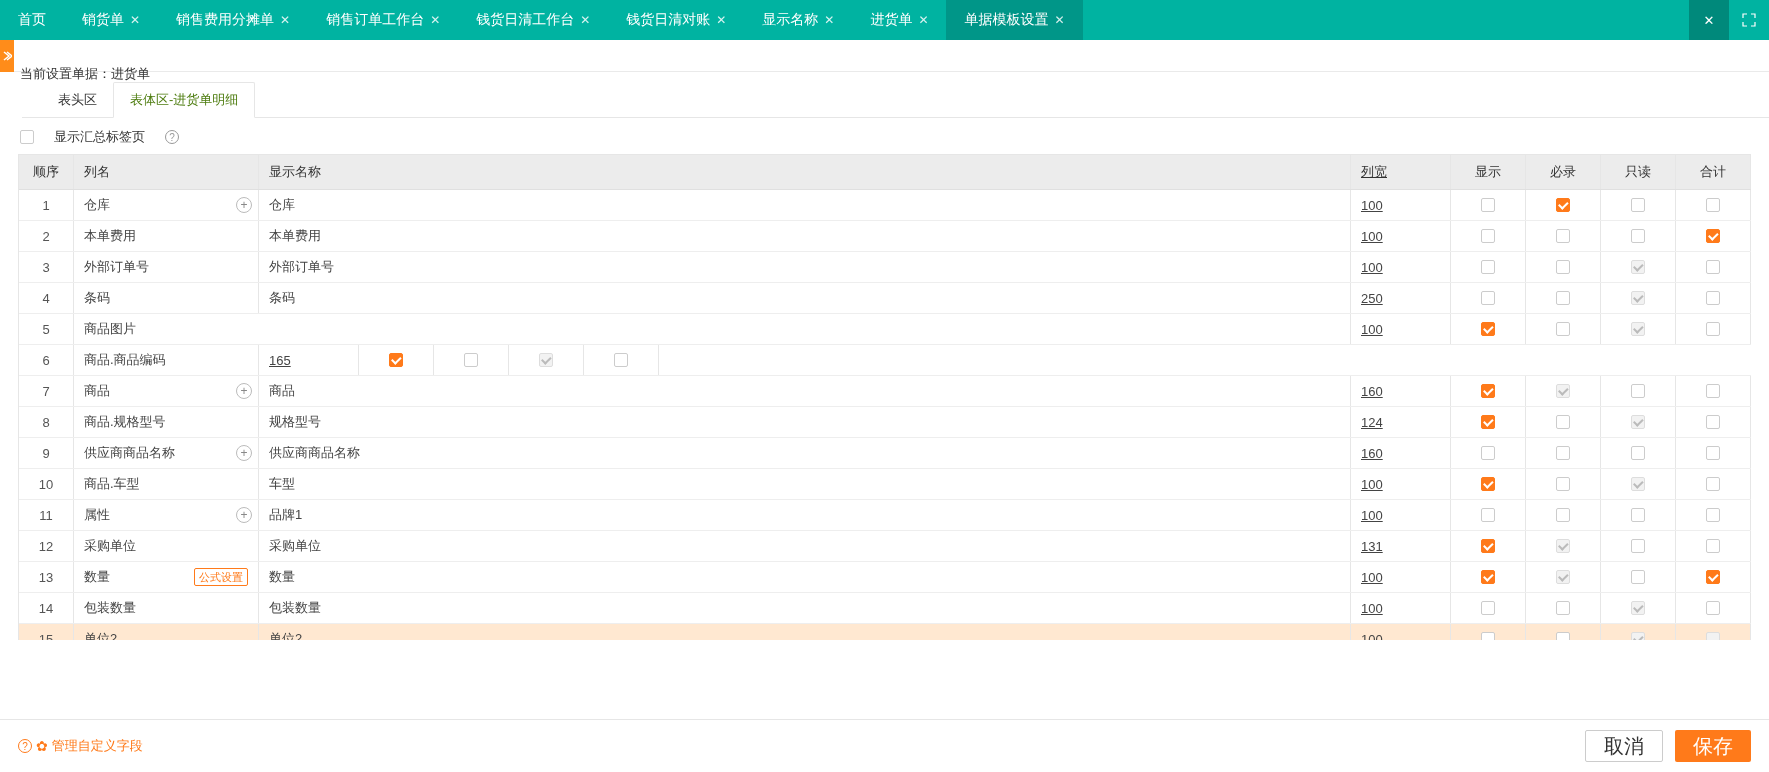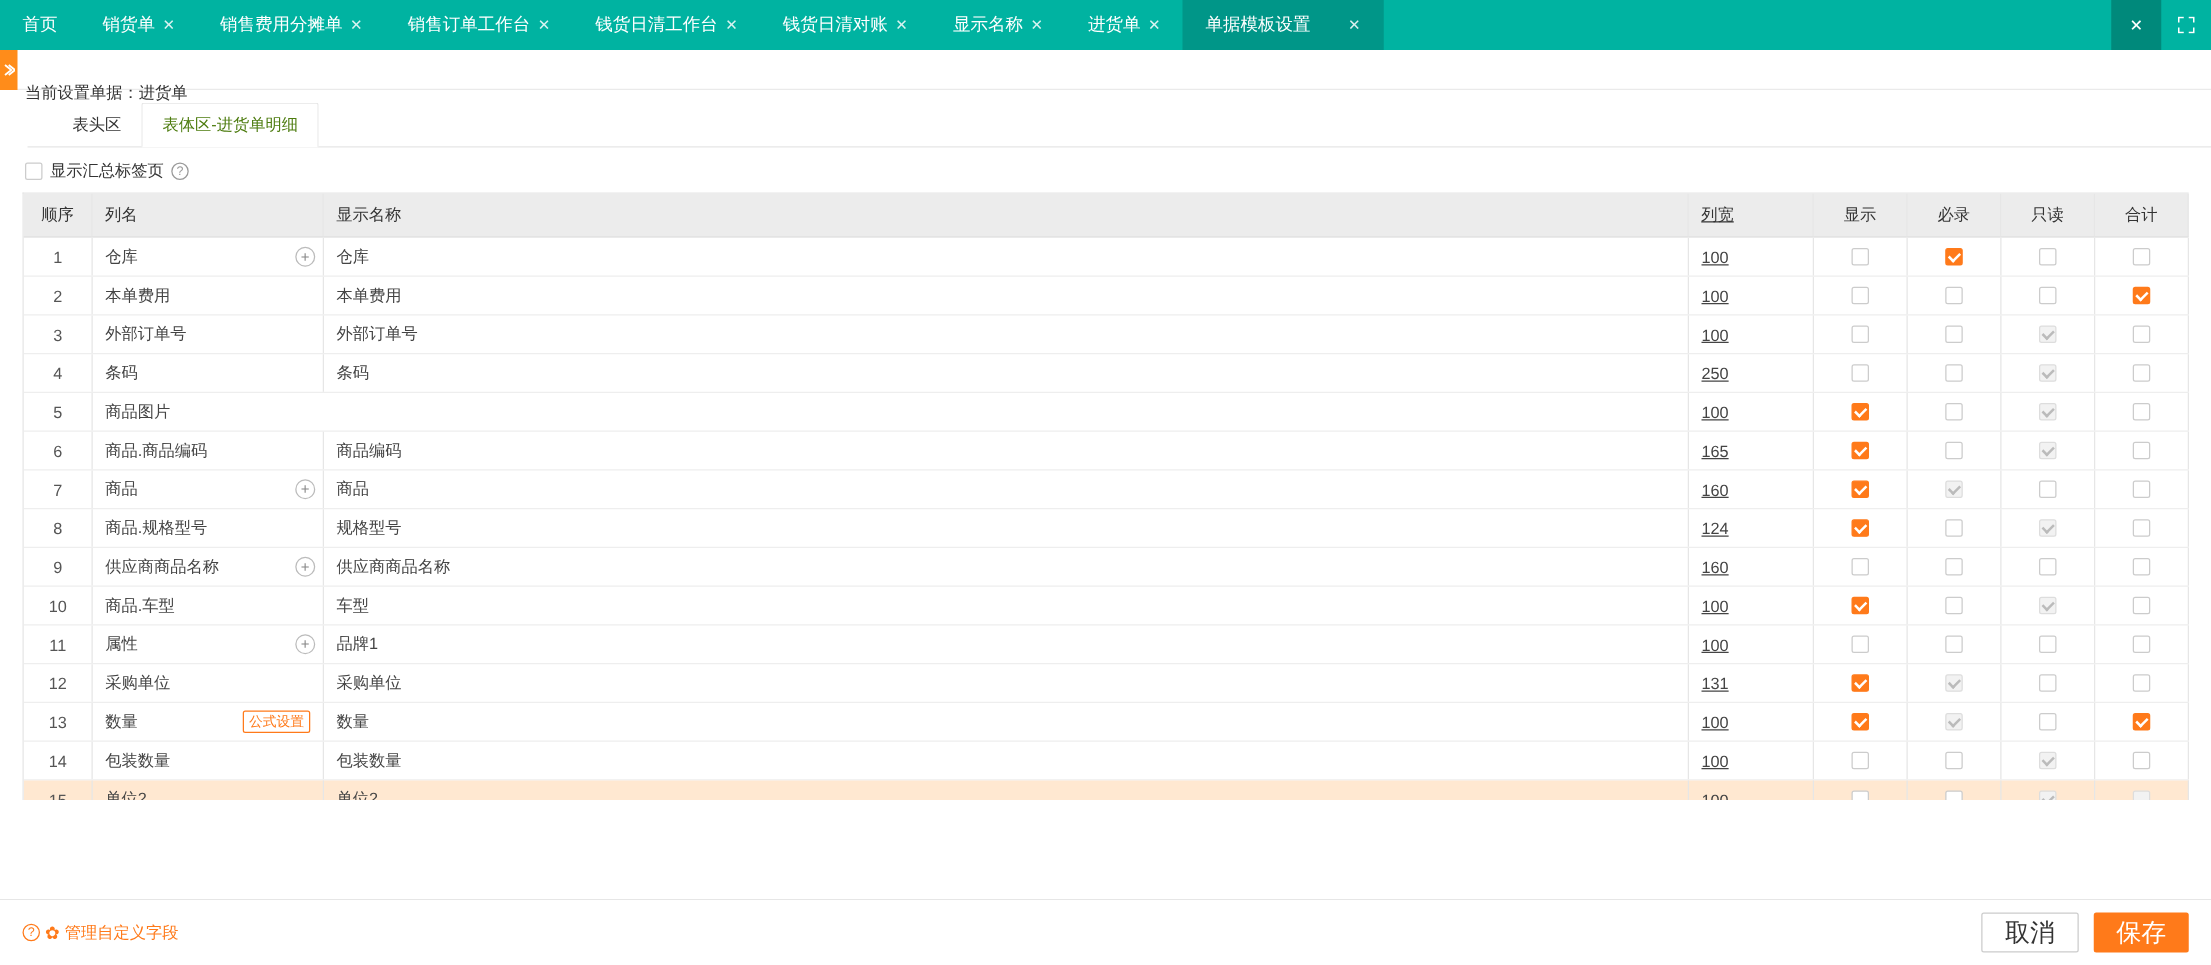--- a/index.html
+++ b/index.html
@@ -1,39 +1,39 @@
 <!DOCTYPE html>
 <html><head>
 <meta charset="utf-8">
 <style>
 * { box-sizing: border-box; margin: 0; padding: 0; }
 body { font-family: "Microsoft YaHei", Arial, sans-serif; font-size: 13px; color: #333; background: #fff; }
 
 
 .top-tabs { display: flex; align-items: center; background: #00b3a1; height: 40px; color: #fff; position: relative; }
 .top-tab { display: flex; align-items: center; padding: 0 18px; height: 40px; cursor: pointer; font-size: 14px; white-space: nowrap; }
-.top-tab.active { background: #009688; gap: 24px; }
+.top-tab.active { background: #009688; }
 .top-tab .close-x { margin-left: 6px; font-size: 12px; opacity: 0.85; }
 .top-right { position: absolute; right: 0; top: 0; height: 40px; display: flex; align-items: center; }
 .top-right .icon-btn { width: 40px; height: 40px; display: flex; align-items: center; justify-content: center; color: #fff; cursor: pointer; }
 .top-right .icon-btn.dark { background: #00897b; }
 
 
 .context-bar { display: flex; align-items: center; height: 32px; border-bottom: 1px solid #eaeaea; font-size: 13px; }
 .expand-handle { width: 14px; height: 32px; background: #ff8c1a; display: flex; align-items: center; justify-content: center; color: #fff; cursor: pointer; }
 .context-text { padding-left: 6px; color: #333; margin-top: 37px; }
 
 
 .sub-tabs { display: flex; align-items: flex-end; padding: 0 20px; margin-top: 10px; border-bottom: 1px solid #e6e6e6; margin-left: 22px; }
 .sub-tab { padding: 8px 16px; font-size: 13px; cursor: pointer; position: relative; }
 .sub-tab.inactive { color: #333; }
 .sub-tab.active { color: #4d7c0f; border: 1px solid #e6e6e6; border-bottom: 1px solid #fff; margin-bottom: -1px; background: #fff; border-top-left-radius: 2px; border-top-right-radius: 2px;}
 
 
-.option-row { display: flex; align-items: center; padding: 10px 20px 8px; font-size: 13px; color: #333; gap: 6px;}
+.option-row { display: flex; align-items: center; padding: 10px 20px 8px; font-size: 13px; color: #333; gap: 20px;}
 .help-icon { width:14px; height:14px; border:1px solid #999; border-radius:50%; display:inline-flex; align-items:center; justify-content:center; font-size:10px; color:#999; cursor:pointer;}
 
 
 .table-wrap { margin: 0 18px; border: 1px solid #e6e6e6; border-right: none; border-bottom: none; position: relative; }
 .thead { display: flex; background: #ececec; font-weight: 500; border-bottom: 1px solid #e0e0e0; }
 .th, .td { padding: 8px 10px; border-right: 1px solid #e6e6e6; font-size: 13px; display: flex; align-items: center; }
 .th { color: #333; }
 .col-seq { width: 55px; justify-content: center; }
 .col-name { width: 185px; position: relative; padding-right: 30px;}
 .col-display { flex: 1; }
@@ -256,21 +256,20 @@
         </div>
         <div class="td col-chk">
           <span class="cbx"></span>
         </div>
       </div>
       <div class="trow">
         <div class="td col-seq">6</div>
         <div class="td col-name">
           <span>商品.商品编码</span>
         </div>
-        <div class="td col-display">商品编码</div>
         <div class="td col-width">165</div>
         <div class="td col-chk">
           <span class="cbx checked"></span>
         </div>
         <div class="td col-chk">
           <span class="cbx"></span>
         </div>
         <div class="td col-chk">
           <span class="cbx disabled checked"></span>
         </div>

